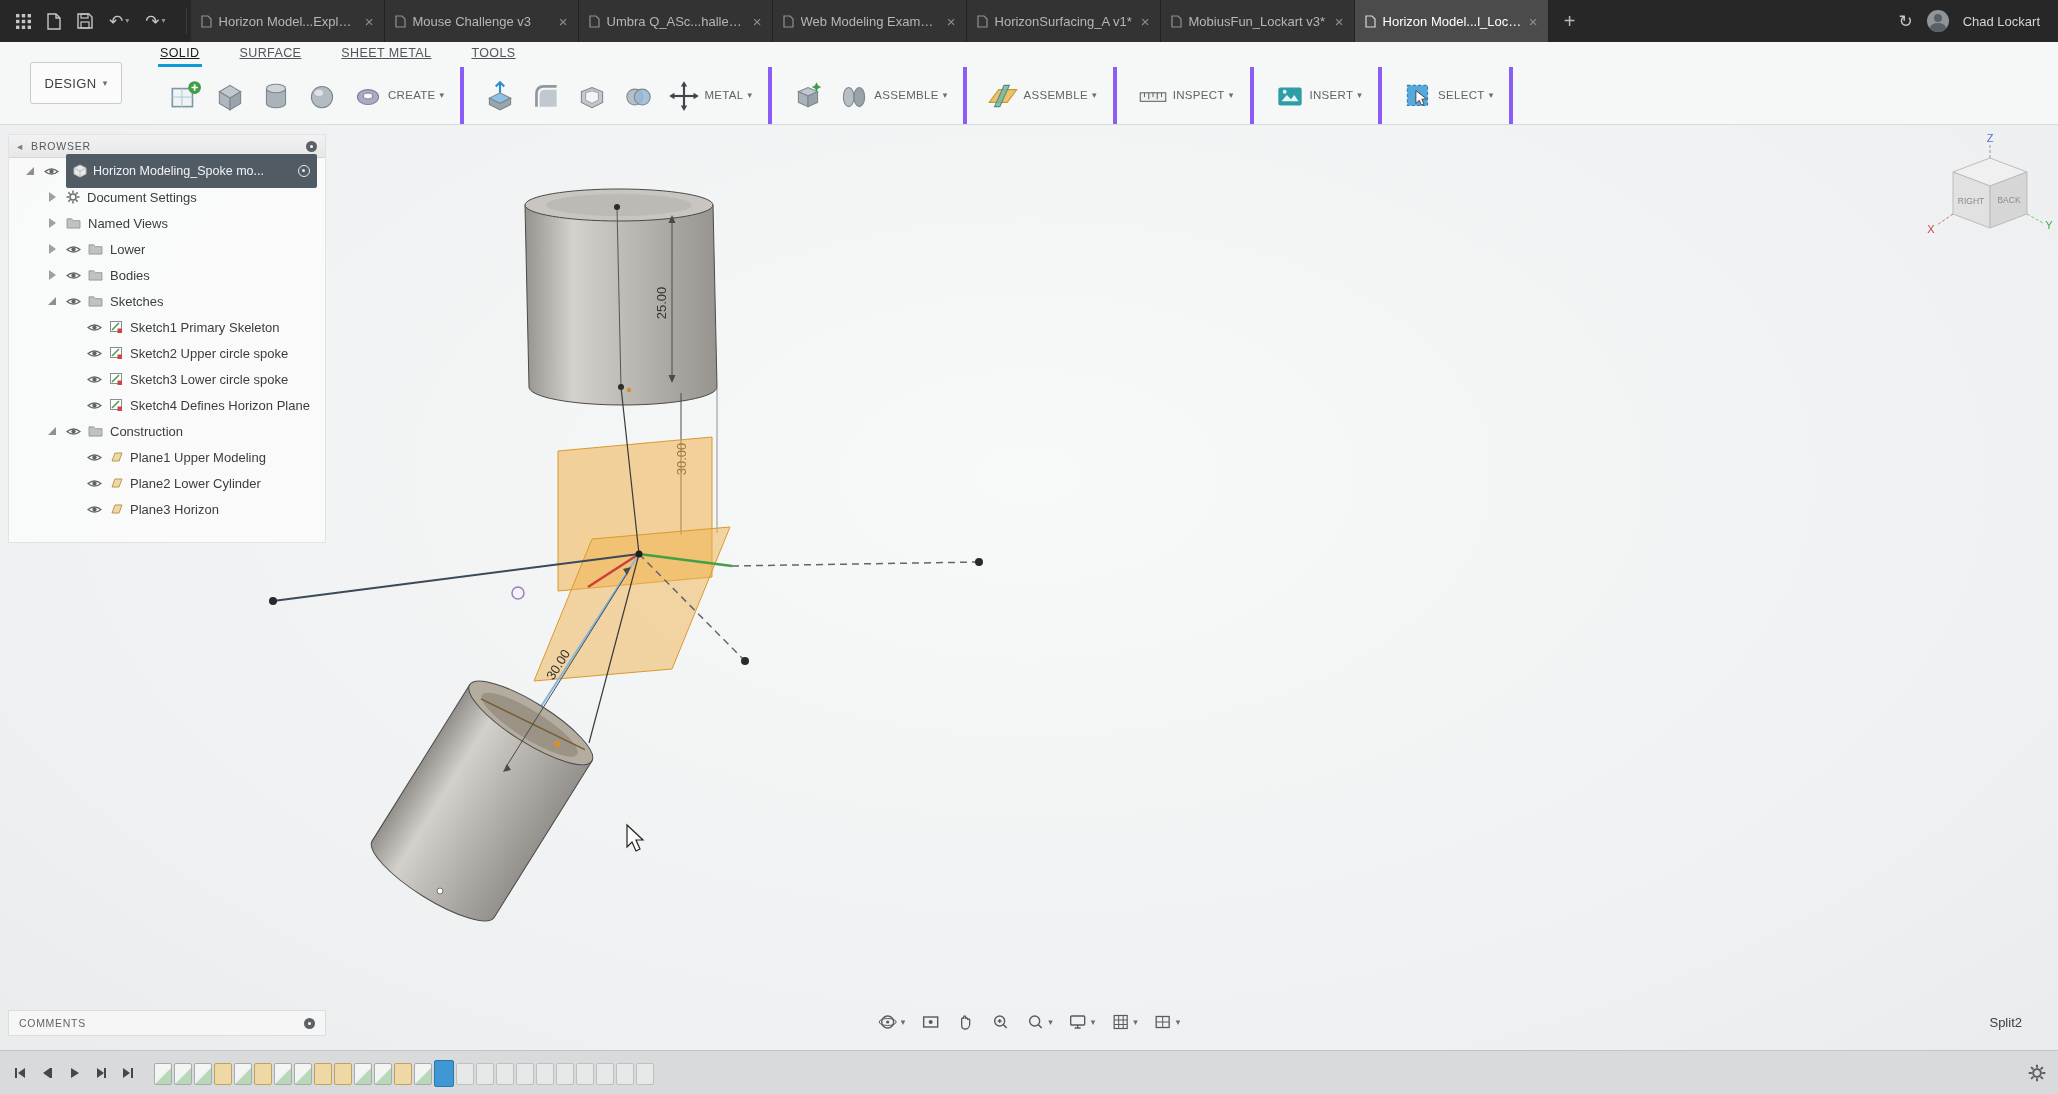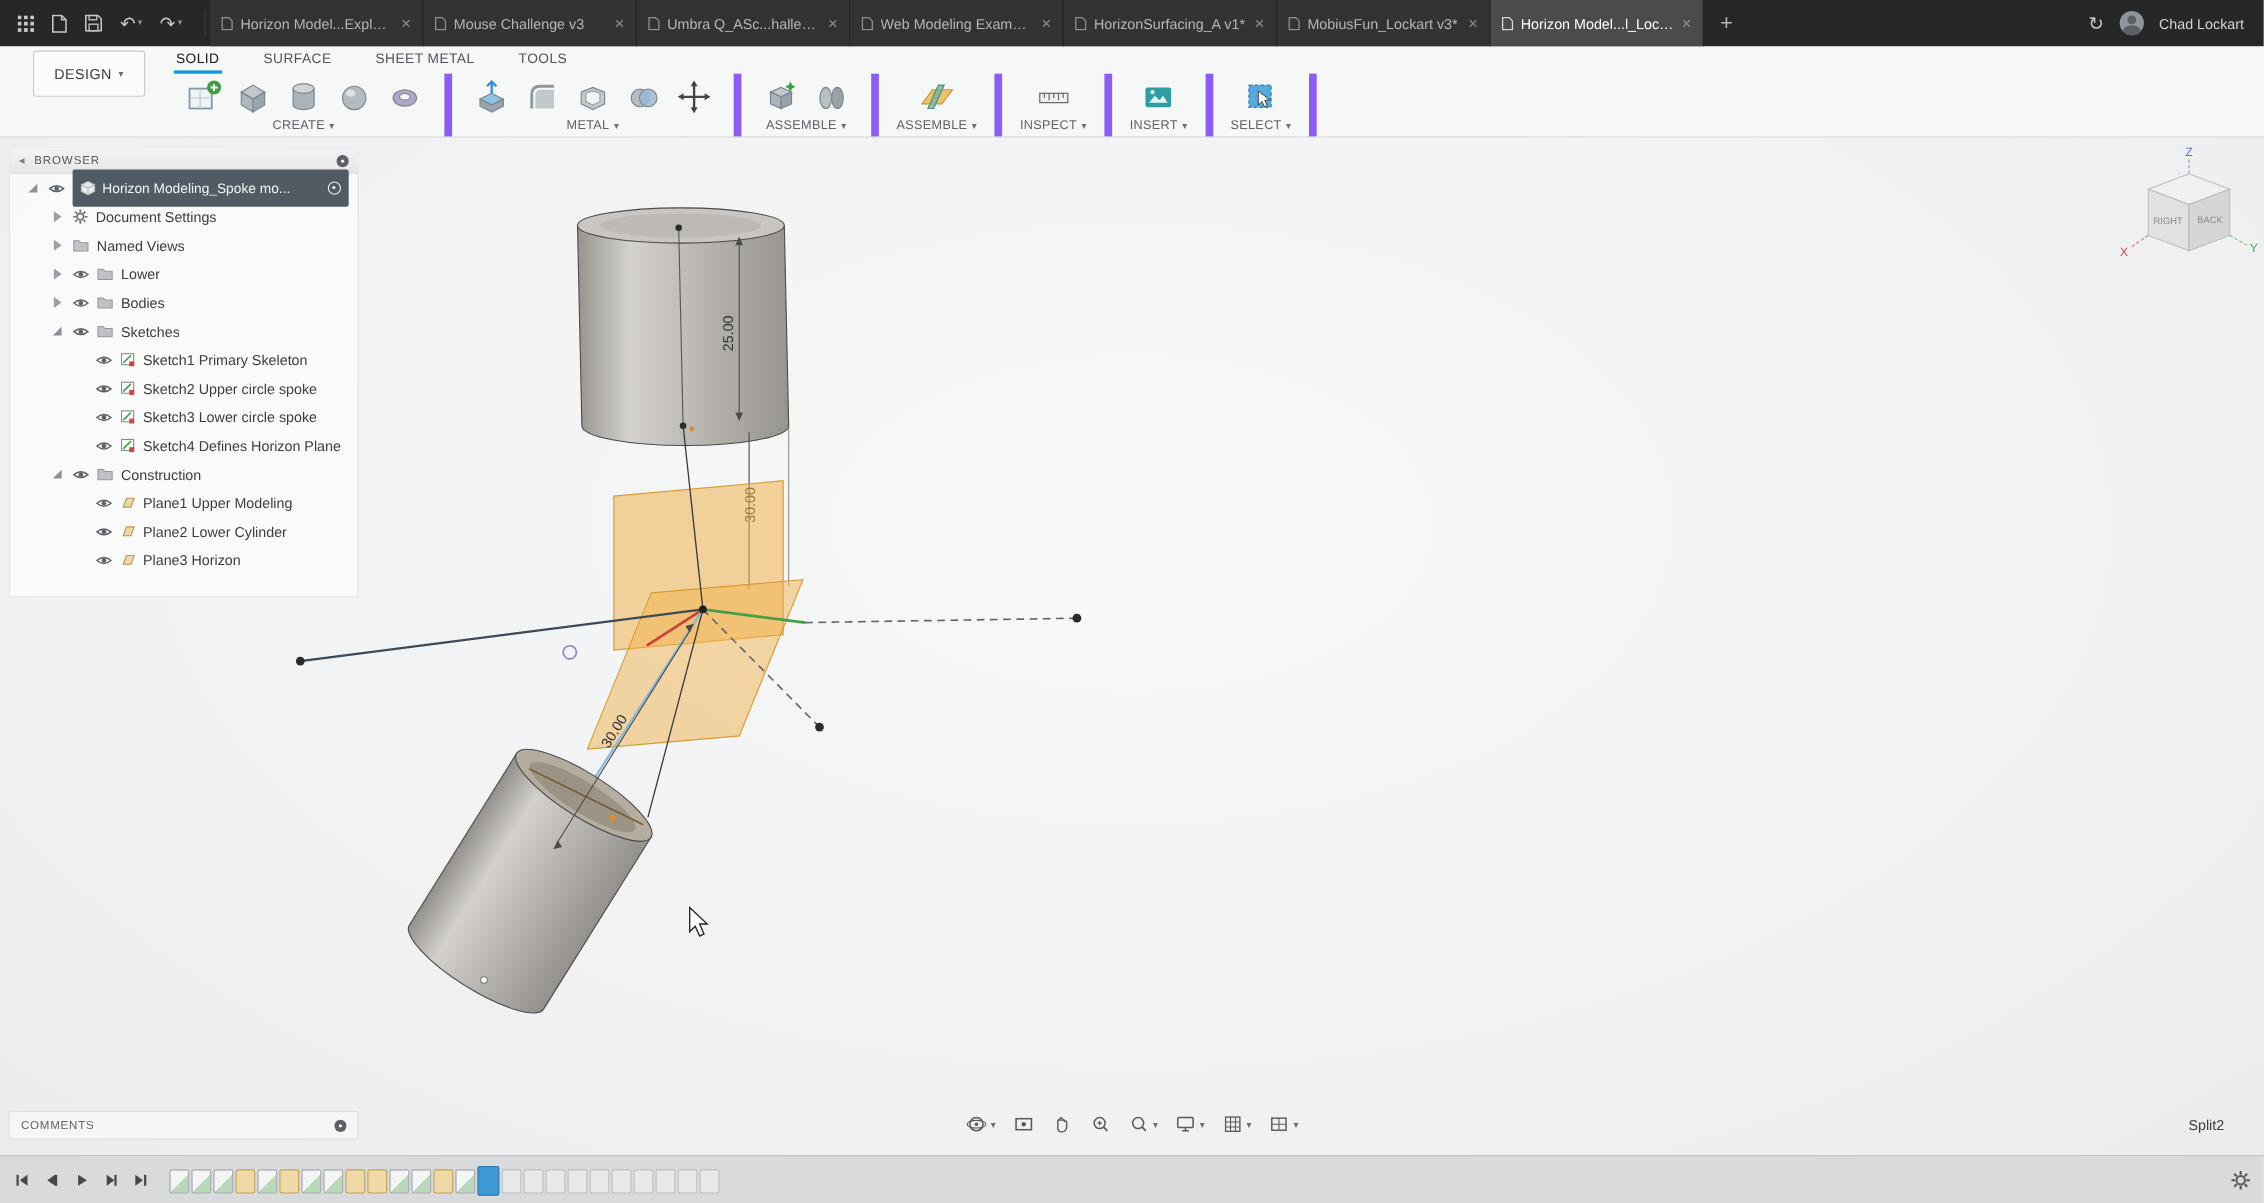--- a/index.html
+++ b/index.html
@@ -23,32 +23,32 @@
   .dtab-close { color:#8f9193; font-size:15px; line-height:1; }
   .newtab { width:42px; display:flex; align-items:center; justify-content:center; color:#b4b6b8; font-size:20px; }
   .tb-right { margin-left:auto; display:flex; align-items:center; gap:14px; padding-right:18px; color:#d2d4d6; font-size:13px; }
   .avatar { width:22px; height:22px; border-radius:50%; background:#8e959b; position:relative; overflow:hidden; }
   .avatar::before { content:""; position:absolute; left:7px; top:4px; width:8px; height:8px; border-radius:50%; background:#5a6066; }
   .avatar::after { content:""; position:absolute; left:3px; top:13px; width:16px; height:10px; border-radius:50%; background:#5a6066; }
 
   
   .toolbar { position:absolute; top:42px; left:0; right:0; height:83px; background:#f6f7f7;
     border-bottom:1px solid #d8d9da; z-index:29; }
-  .design-btn { position:absolute; left:30px; top:4px; width:102px; height:42px; background:#fbfbfb;
+  .design-btn { position:absolute; left:30px; top:20px; width:92px; height:42px; background:#fbfbfb;
     border:1px solid #c9cbcc; border-radius:3px; display:flex; align-items:center; justify-content:center;
     gap:6px; font-size:13px; color:#3c4044; letter-spacing:.4px; }
   .caret { font-size:9px; color:#6a6e72; }
   .ribbon { position:absolute; left:148px; top:0; right:0; height:100%; }
   .rtabs { display:flex; gap:36px; height:25px; align-items:center; padding-left:10px;
     font-size:12.5px; letter-spacing:.4px; color:#50555a; }
-  .rtab { height:100%; display:flex; align-items:center; border-bottom:3px solid transparent; padding:0 2px; }
+  .rtab { height:100%; display:flex; align-items:center; border-bottom:3px solid transparent; padding:0 2px;text-decoration:underline; }
   .rtab.active { color:#17191b; border-bottom-color:#109bd7; }
   .rgroups { display:flex; align-items:stretch; height:57px; }
-  .tgroup { display:flex; flex-direction:column; align-items:center; padding:0 16px;
-    border-right:7px solid #8b5cf6; }
+  .tgroup { display:flex; flex-direction:row; align-items:center; padding:0 16px;
+    border-right:4px solid #8b5cf6; }
   .ticons { display:flex; align-items:center; gap:6px; height:42px; }
   .tbtn { width:40px; height:40px; border:none; background:transparent; display:flex; align-items:center;
     justify-content:center; padding:0; cursor:default; }
   .tlabel { display:flex; align-items:center; gap:4px; font-size:11.5px; color:#5f6468; letter-spacing:.3px; margin-top:-1px; }
 
   
   .canvas { position:absolute; top:125px; left:0; right:0; height:925px; overflow:hidden;
     background:radial-gradient(ellipse at 50% 38%, #f8f9f9 0%, #eef0f1 75%, #e9ebec 100%); z-index:1; }
 
   

